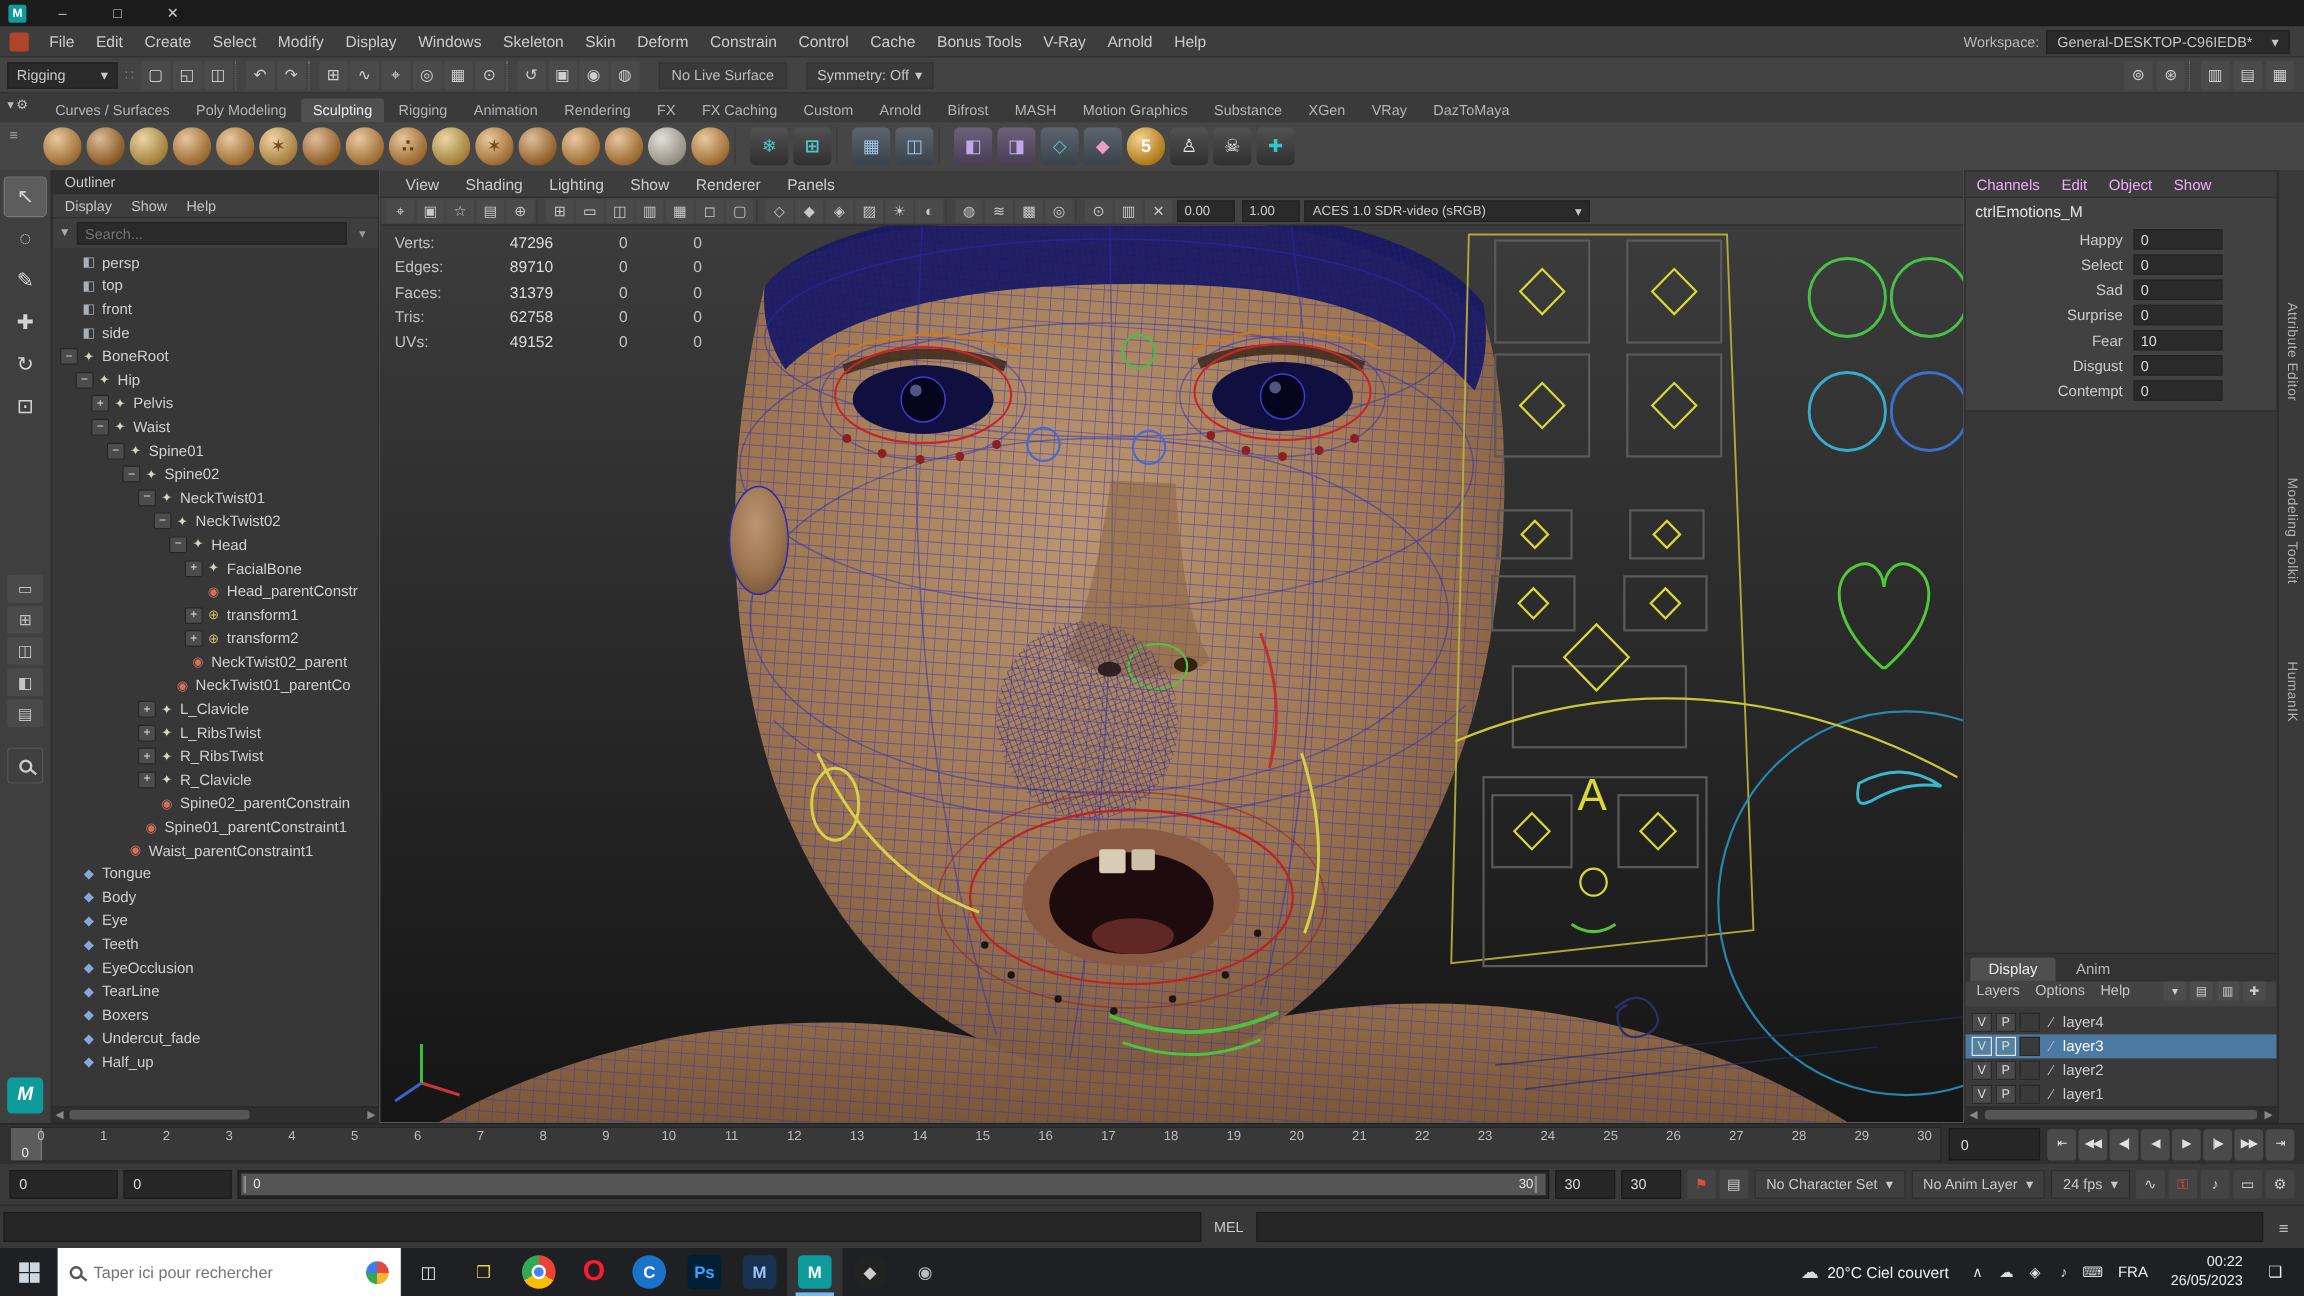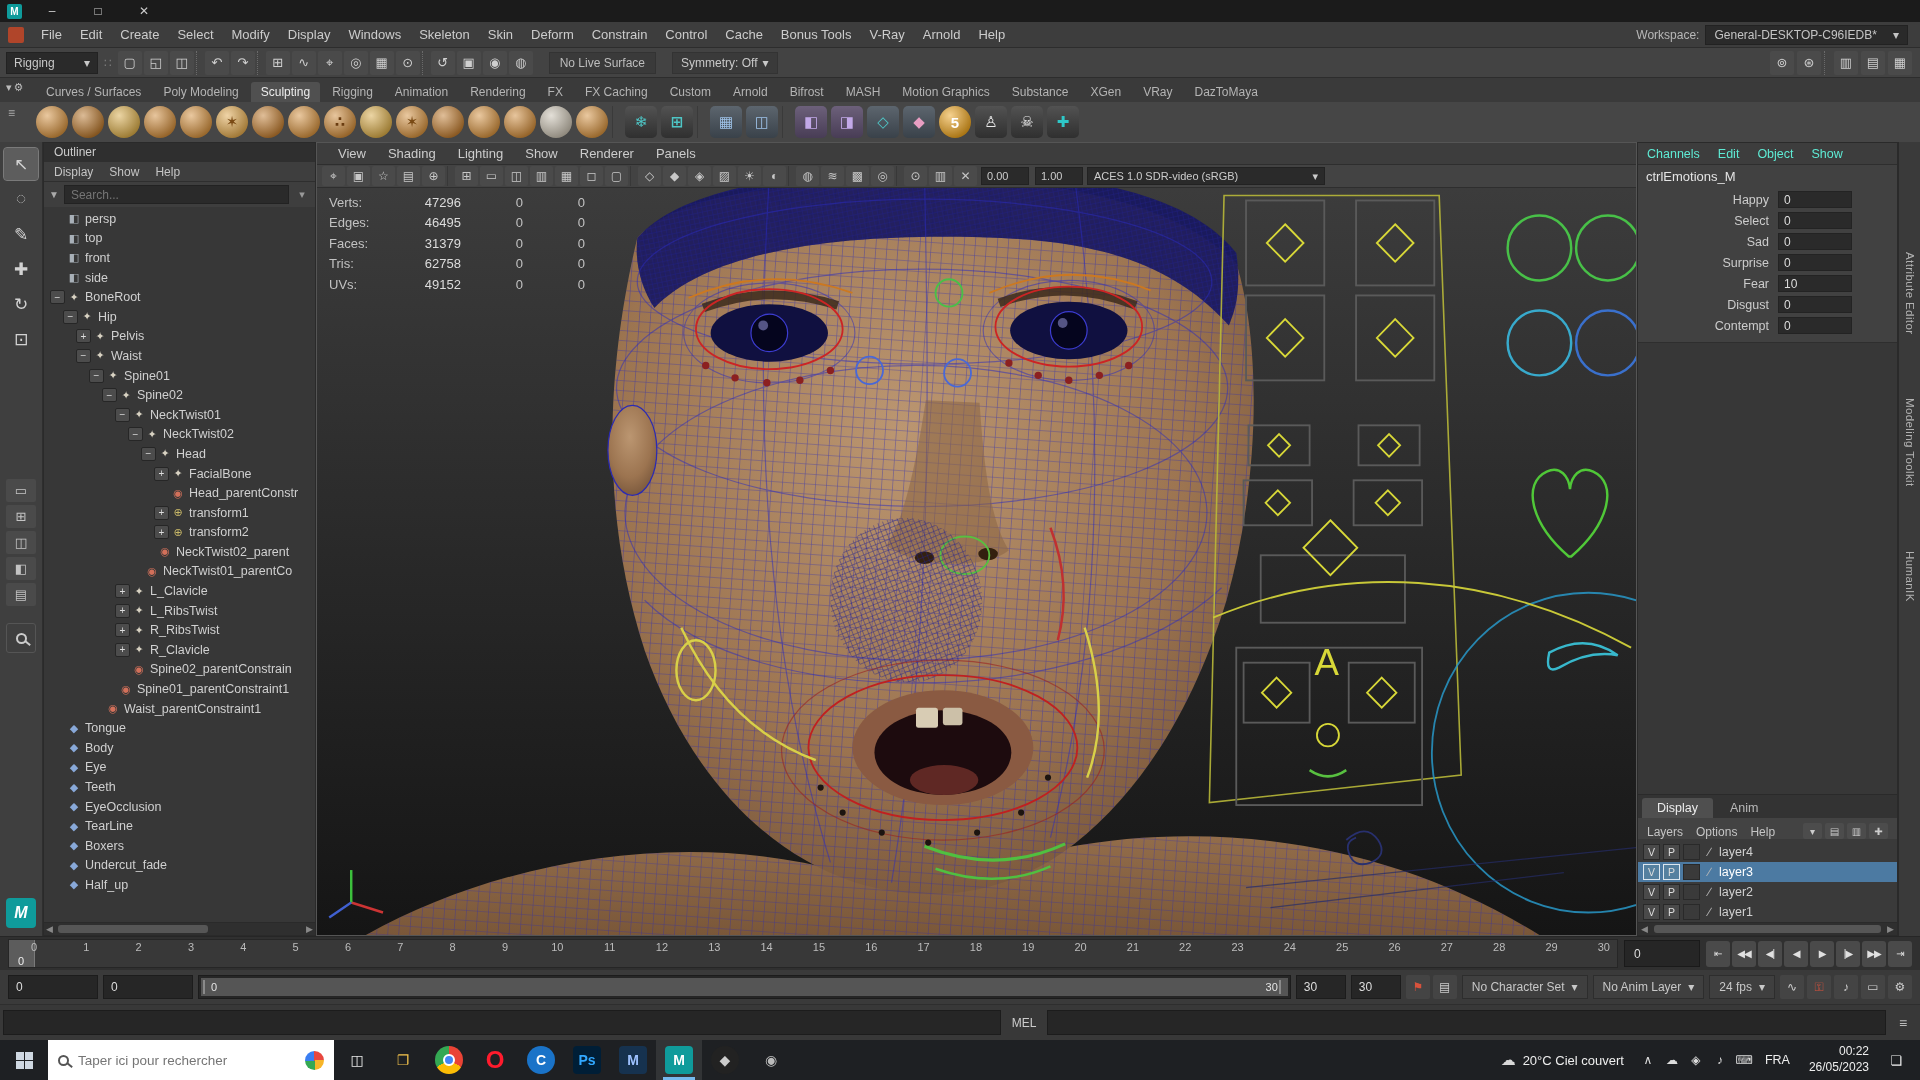--- a/index.html
+++ b/index.html
@@ -78,31 +78,31 @@
 .vp-canvas svg{position:absolute;inset:0;width:100%;height:100%}
 .hud{position:absolute;left:12px;top:4px;font-size:13px;color:#c2c2c2}
 .hud-row{display:flex;height:20.5px;align-items:center}
 .hud-label{width:60px}
 .hud-val{width:72px;text-align:right;color:#dcdcdc}
 .hud-z{width:62px;text-align:right}
 .hud-z2{width:62px;text-align:right}
 
 .rightpanel{position:absolute;left:1637px;top:142px;width:261px;height:794px;background:#414141;border:1px solid #2a2a2a;display:flex;flex-direction:column}
 .cb-menus{height:22px;display:flex;align-items:center;background:#3d3d3d;font-size:12.5px;border-bottom:1px solid #2e2e2e}
-.cb-menu{padding:0 9px;color:#5eead4}
+.cb-menu{padding:0 9px;color:#f0abfc}
 .cb-name{height:24px;font-size:13px;color:#e4e4e4;padding:4px 8px 2px}
 .attr-row{height:21px;display:flex;align-items:center}
 .attr-name{width:140px;text-align:right;padding-right:9px;font-size:12.5px;color:#ccc}
 .attr-val{width:74px;height:17px;background:#2a2a2a;border:1px solid #232323;font-size:12px;display:flex;align-items:center;padding:0 5px;color:#ddd}
 .cb-space{flex:1;background:#373737;margin-top:6px;border-top:1px solid #2e2e2e}
 .layer-editor{display:flex;flex-direction:column;background:#3d3d3d;border-top:1px solid #2a2a2a}
 .le-tabs{height:23px;display:flex;background:#333;align-items:flex-end;gap:2px;padding-left:4px}
 .le-tab{padding:3px 15px;font-size:12.5px;color:#b8b8b8}
 .le-tab.active{background:#4f4f4f;color:#ececec;border-radius:3px 3px 0 0}
-.le-menus{height:21px;display:flex;align-items:flex-end;gap:13px;padding:0 9px;font-size:12px;color:#c4c4c4;background:#434343}
+.le-menus{height:21px;display:flex;align-items:flex-start;gap:13px;padding:0 9px;font-size:12px;color:#c4c4c4;background:#434343}
 .le-icons{margin-left:auto;display:flex;gap:3px}
 .le-icon{width:19px;height:16px;font-size:10px;background:#4c4c4c;border-radius:2px;display:flex;align-items:center;justify-content:center;color:#ccc}
 .lrows{padding-top:3px;background:#3a3a3a}
 .lrow{height:20px;display:flex;align-items:center;gap:3px;padding:0 5px;font-size:12.5px;color:#d0d0d0}
 .lrow.selected{background:#4c7aa2;color:#fff}
 .lv,.lp{width:17px;height:16px;border:1px solid #292929;background:#4a4a4a;font-size:10.5px;display:flex;align-items:center;justify-content:center;color:#ddd}
 .lrow.selected .lv,.lrow.selected .lp{border-color:#dce6ee;background:#55809f}
 .lbox{width:17px;height:16px;background:#3a3a3a;border:1px solid #292929}
 .lslash{width:13px;text-align:center;color:#b8b8b8;font-size:12px}
 .le-scroll{height:13px;background:#2f2f2f;display:flex;justify-content:space-between;align-items:center;padding:0 3px;color:#888;font-size:9px;border-top:1px solid #2a2a2a;position:relative}
@@ -743,21 +743,21 @@
       </svg>
       <div class="hud">
           <div class="hud-row">
           <span class="hud-label">Verts:</span>
           <span class="hud-val">47296</span>
           <span class="hud-z">0</span>
           <span class="hud-z2">0</span>
         </div>
           <div class="hud-row">
           <span class="hud-label">Edges:</span>
-          <span class="hud-val">46495</span>
+          <span class="hud-val">89710</span>
           <span class="hud-z">0</span>
           <span class="hud-z2">0</span>
         </div>
           <div class="hud-row">
           <span class="hud-label">Faces:</span>
           <span class="hud-val">31379</span>
           <span class="hud-z">0</span>
           <span class="hud-z2">0</span>
         </div>
           <div class="hud-row">

